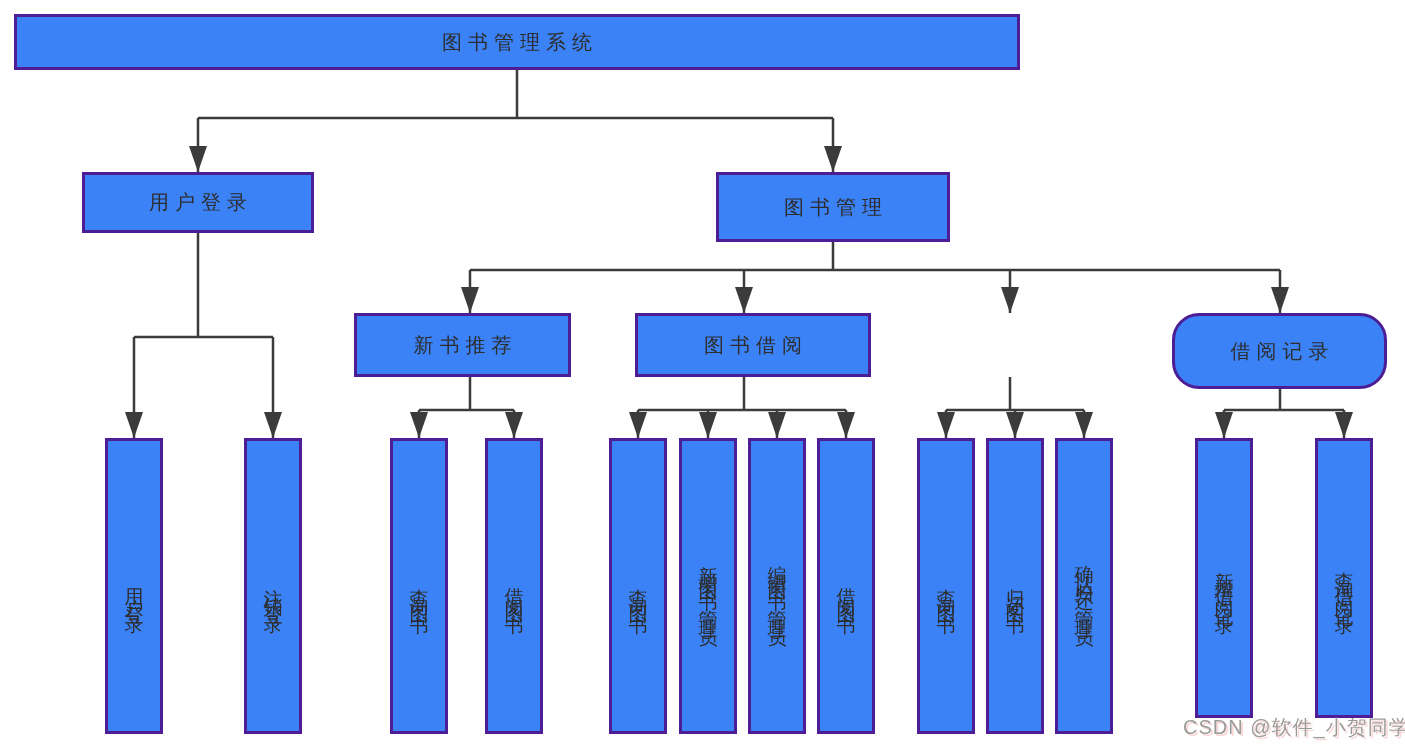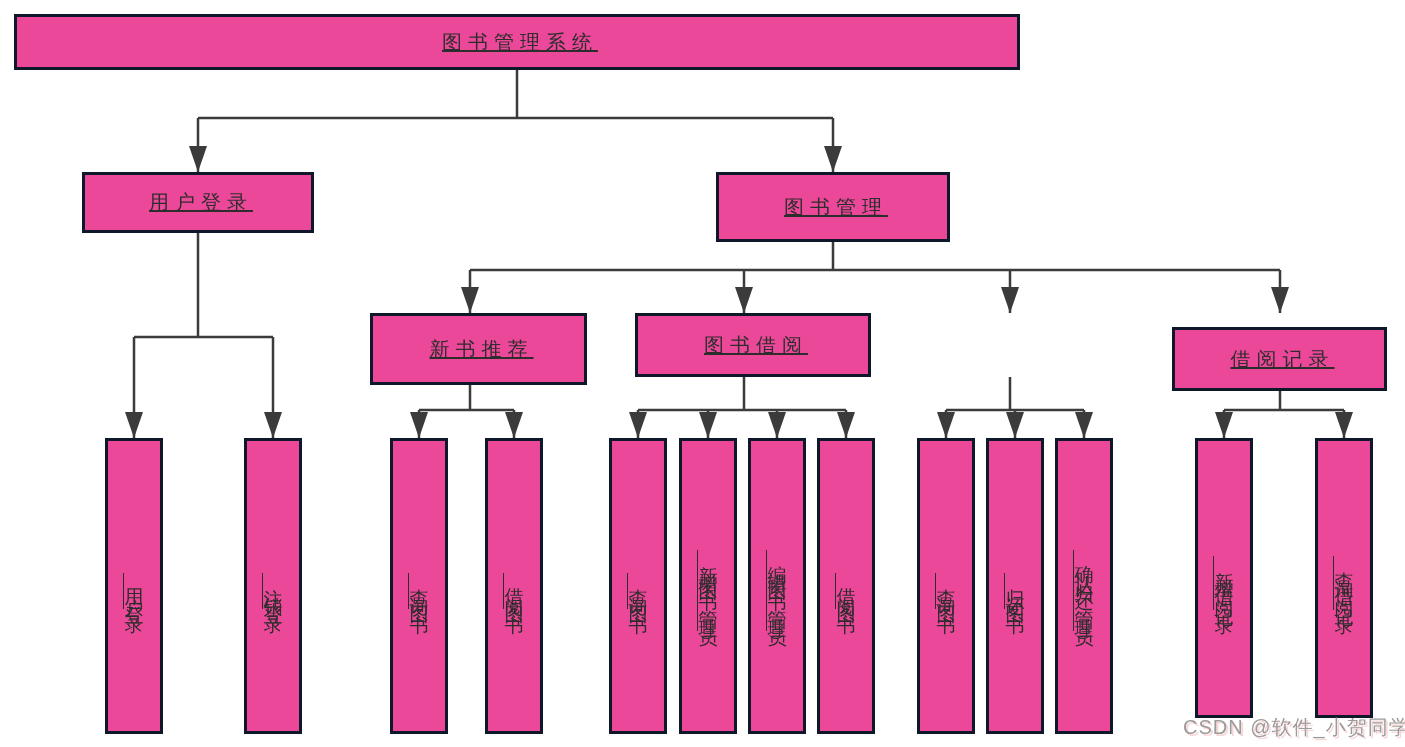--- a/index.html
+++ b/index.html
@@ -3,36 +3,36 @@
 <meta charset="utf-8">
 <style>
   html,body{margin:0;padding:0;background:#fff;}
   #stage{
     position:relative;width:1405px;height:747px;background:#ffffff;overflow:hidden;
     font-family:"Liberation Sans",sans-serif;
   }
   #wires{position:absolute;left:0;top:0;pointer-events:none;}
   .ln{stroke:#3b3b3b;stroke-width:2.5;fill:none;}
   .box{
-    position:absolute;box-sizing:border-box;border:3px solid #0f172a;background:#ec4899;
-    display:flex;align-items:center;justify-content:center;color:#2d2d2d;text-decoration:underline;
+    position:absolute;box-sizing:border-box;border:3px solid #4c1d95;background:#3b82f6;
+    display:flex;align-items:center;justify-content:center;color:#2d2d2d;
   }
   .h span{font-size:20px;letter-spacing:6px;margin-left:6px;white-space:nowrap;}
   .v span{
     writing-mode:vertical-rl;text-orientation:mixed;
     font-size:19px;letter-spacing:9px;margin-top:9px;white-space:nowrap;
   }
   
   .p-root{left:14px;top:14px;width:1006px;height:56px;}
   .p-l2a{left:82px;top:172px;width:232px;height:61px;}
   .p-l2b{left:716px;top:172px;width:234px;height:70px;}
-  .p-l3a{left:370px;top:313px;width:217px;height:72px;}
+  .p-l3a{left:354px;top:313px;width:217px;height:64px;}
   .p-l3b{left:635px;top:313px;width:236px;height:64px;}
   .p-l3c{left:902px;top:313px;width:215px;height:64px;}
-  .p-l3d{left:1172px;top:327px;width:215px;height:64px;}
+  .p-l3d{left:1172px;top:313px;width:215px;height:76px;border-radius:27px;}
   .leaf{top:438px;width:58px;height:296px;}
   .leaf.short{height:280px;}
   .p-ua{left:105px;} .p-ub{left:244px;}
   .p-na{left:390px;} .p-nb{left:485px;}
   .p-ba{left:609px;} .p-bb{left:679px;} .p-bc{left:748px;} .p-bd{left:817px;}
   .p-ca{left:917px;} .p-cb{left:986px;} .p-cc{left:1055px;}
   .p-da{left:1195px;} .p-db{left:1315px;}
   #watermark{
     position:absolute;left:1183px;top:714px;z-index:5;
     font-size:20px;color:#9b9b9b;letter-spacing:1px;white-space:nowrap;

